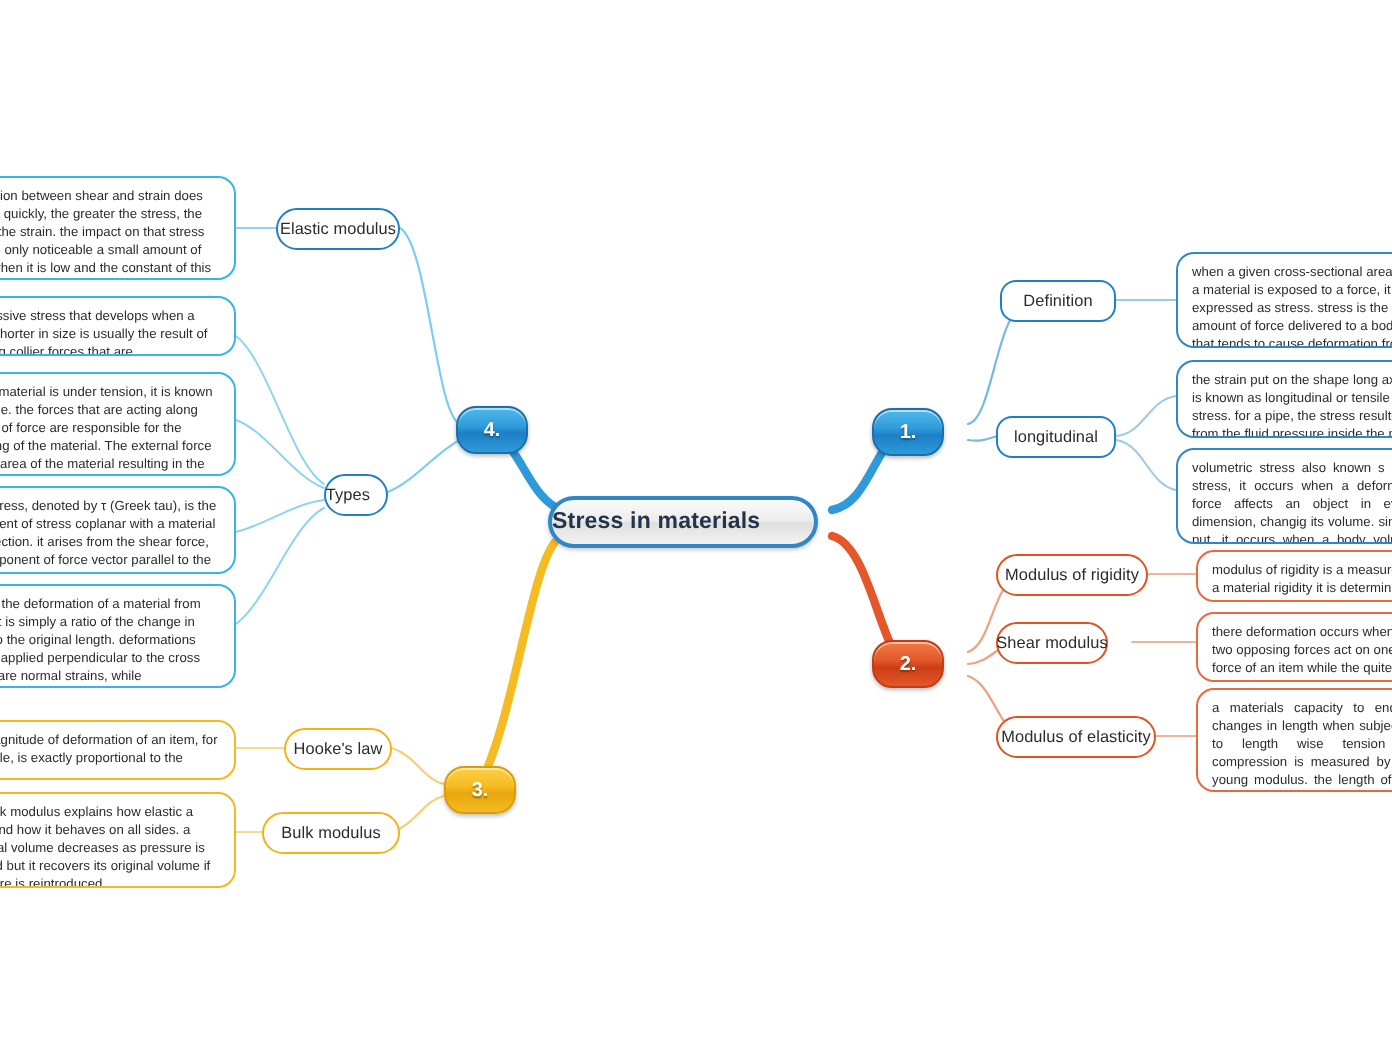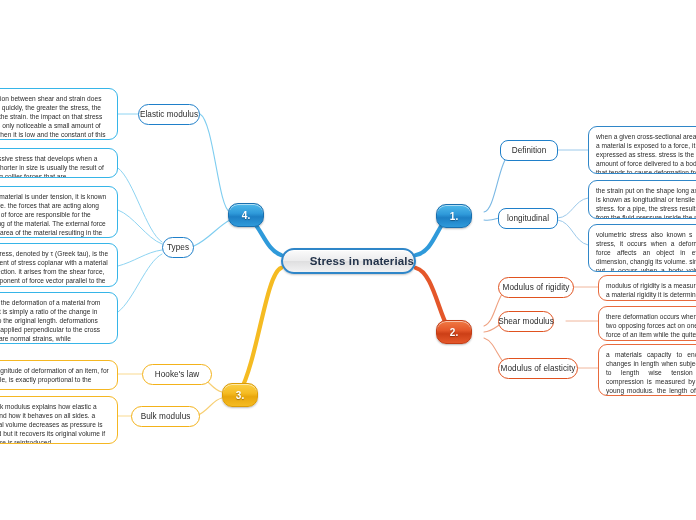--- a/index.html
+++ b/index.html
@@ -25,31 +25,31 @@
     position: absolute;
     left: 0; top: 0;
     width: 696px;
     height: 520px;
     pointer-events: none;
   }
 
   
   .center-node {
     position: absolute;
-    left: 281px;
+    left: 274px;
     top: 248px;
     width: 135px;
     height: 26px;
     border: 2px solid #2f86c8;
     border-radius: 14px;
     background: linear-gradient(to bottom, #fbfbfb 0%, #ececed 48%, #dfdfe0 52%, #f2f2f3 100%);
     box-shadow: 0 1px 2px rgba(0,0,0,0.22), inset 0 1px 0 rgba(255,255,255,0.9);
     display: flex;
     align-items: center;
-    justify-content: flex-end;
+    justify-content: flex-start;
     box-sizing: border-box;
   }
   .center-node span {
     font-size: 11.5px;
     font-weight: bold;
     color: #23334a;
     letter-spacing: 0.1px;
     white-space: nowrap;
   }
 
@@ -226,38 +226,38 @@
   <div class="leaf orange" style="left:598px; top:275px; width:118px; height:26px;">
     <p>modulus of rigidity is a measure of a material rigidity it is determine by the relationship</p>
   </div>
   <div class="leaf orange" style="left:598px; top:306px; width:118px; height:35px;">
     <p>there deformation occurs when two opposing forces act on one force of an item while the quite side is held firm by an equal force is referred to as shear stress</p>
   </div>
   <div class="leaf orange justify" style="left:598px; top:344px; width:118px; height:52px;">
     <p>a materials capacity to endure changes in length when subjected to length wise tension or compression is measured by the young modulus. the length of the materials when it ditrain result in young modulus, also known as the modulus of elasticity.</p>
   </div>
 
-  <div class="pill yellow" style="left:142px; top:364px; width:70px;">
+  <div class="pill yellow" style="left:142px; top:364px; width:54px;">
     <span>Hooke's law</span>
   </div>
   <div class="pill yellow" style="left:131px; top:406px; width:69px;">
     <span>Bulk modulus</span>
   </div>
 
   <div class="leaf yellow" style="left:-28px; top:360px; width:146px; height:30px;">
     <p>the magnitude of deformation of an item, for example, is exactly proportional to the</p>
   </div>
   <div class="leaf yellow" style="left:-28px; top:396px; width:146px; height:48px;">
     <p>the bulk modulus explains how elastic a solid and how it behaves on all sides. a material volume decreases as pressure is applied but it recovers its original volume if pressure is reintroduced.</p>
   </div>
 
   <div class="pill blue" style="left:138px; top:104px; width:62px;">
     <span>Elastic modulus</span>
   </div>
-  <div class="pill blue" style="left:162px; top:237px; width:32px;">
+  <div class="pill blue" style="left:162px; top:237px; width:32px;justify-content:flex-end;">
     <span>Types</span>
   </div>
 
   <div class="leaf skyblue" style="left:-32px; top:88px; width:150px; height:52px;">
     <p>the relation between shear and strain does not alter quickly, the greater the stress, the greater the strain. the impact on that stress cause is only noticeable a small amount of stress when it is low and the constant of this relationship is the</p>
   </div>
   <div class="leaf skyblue" style="left:-32px; top:148px; width:150px; height:30px;">
     <p>compressive stress that develops when a elastic shorter in size is usually the result of opposing collier forces that are</p>
   </div>
   <div class="leaf skyblue" style="left:-32px; top:186px; width:150px; height:52px;">

